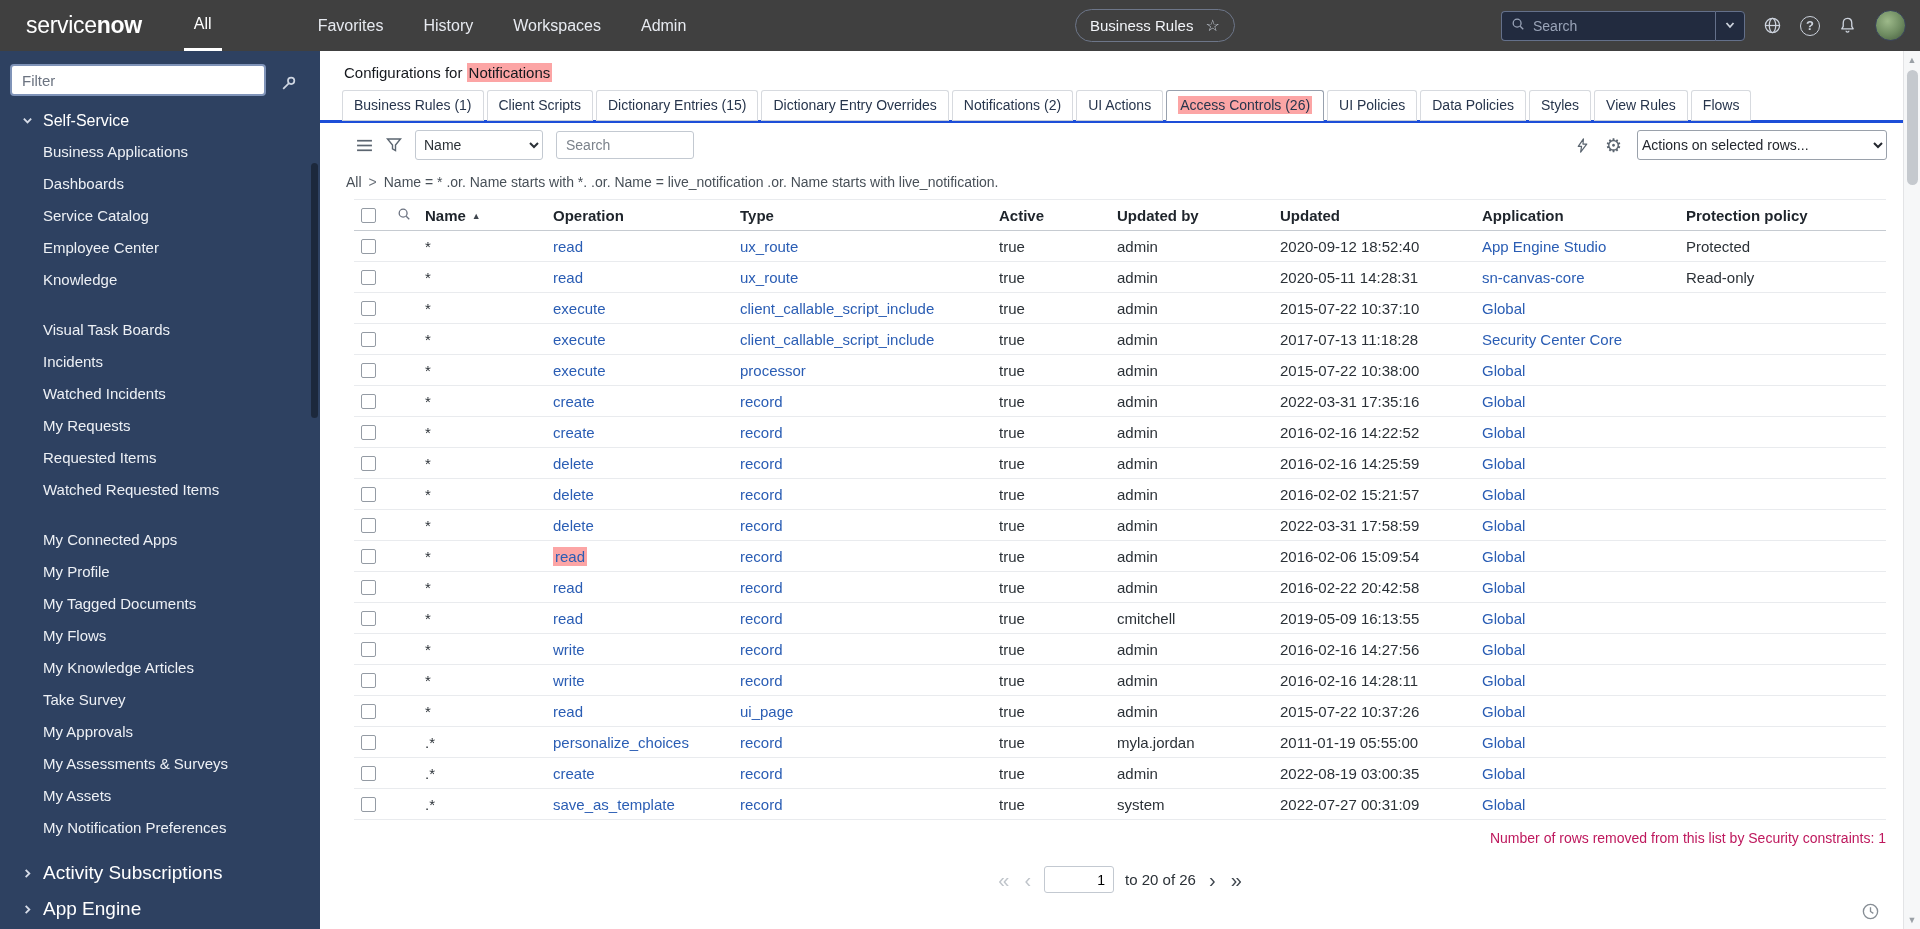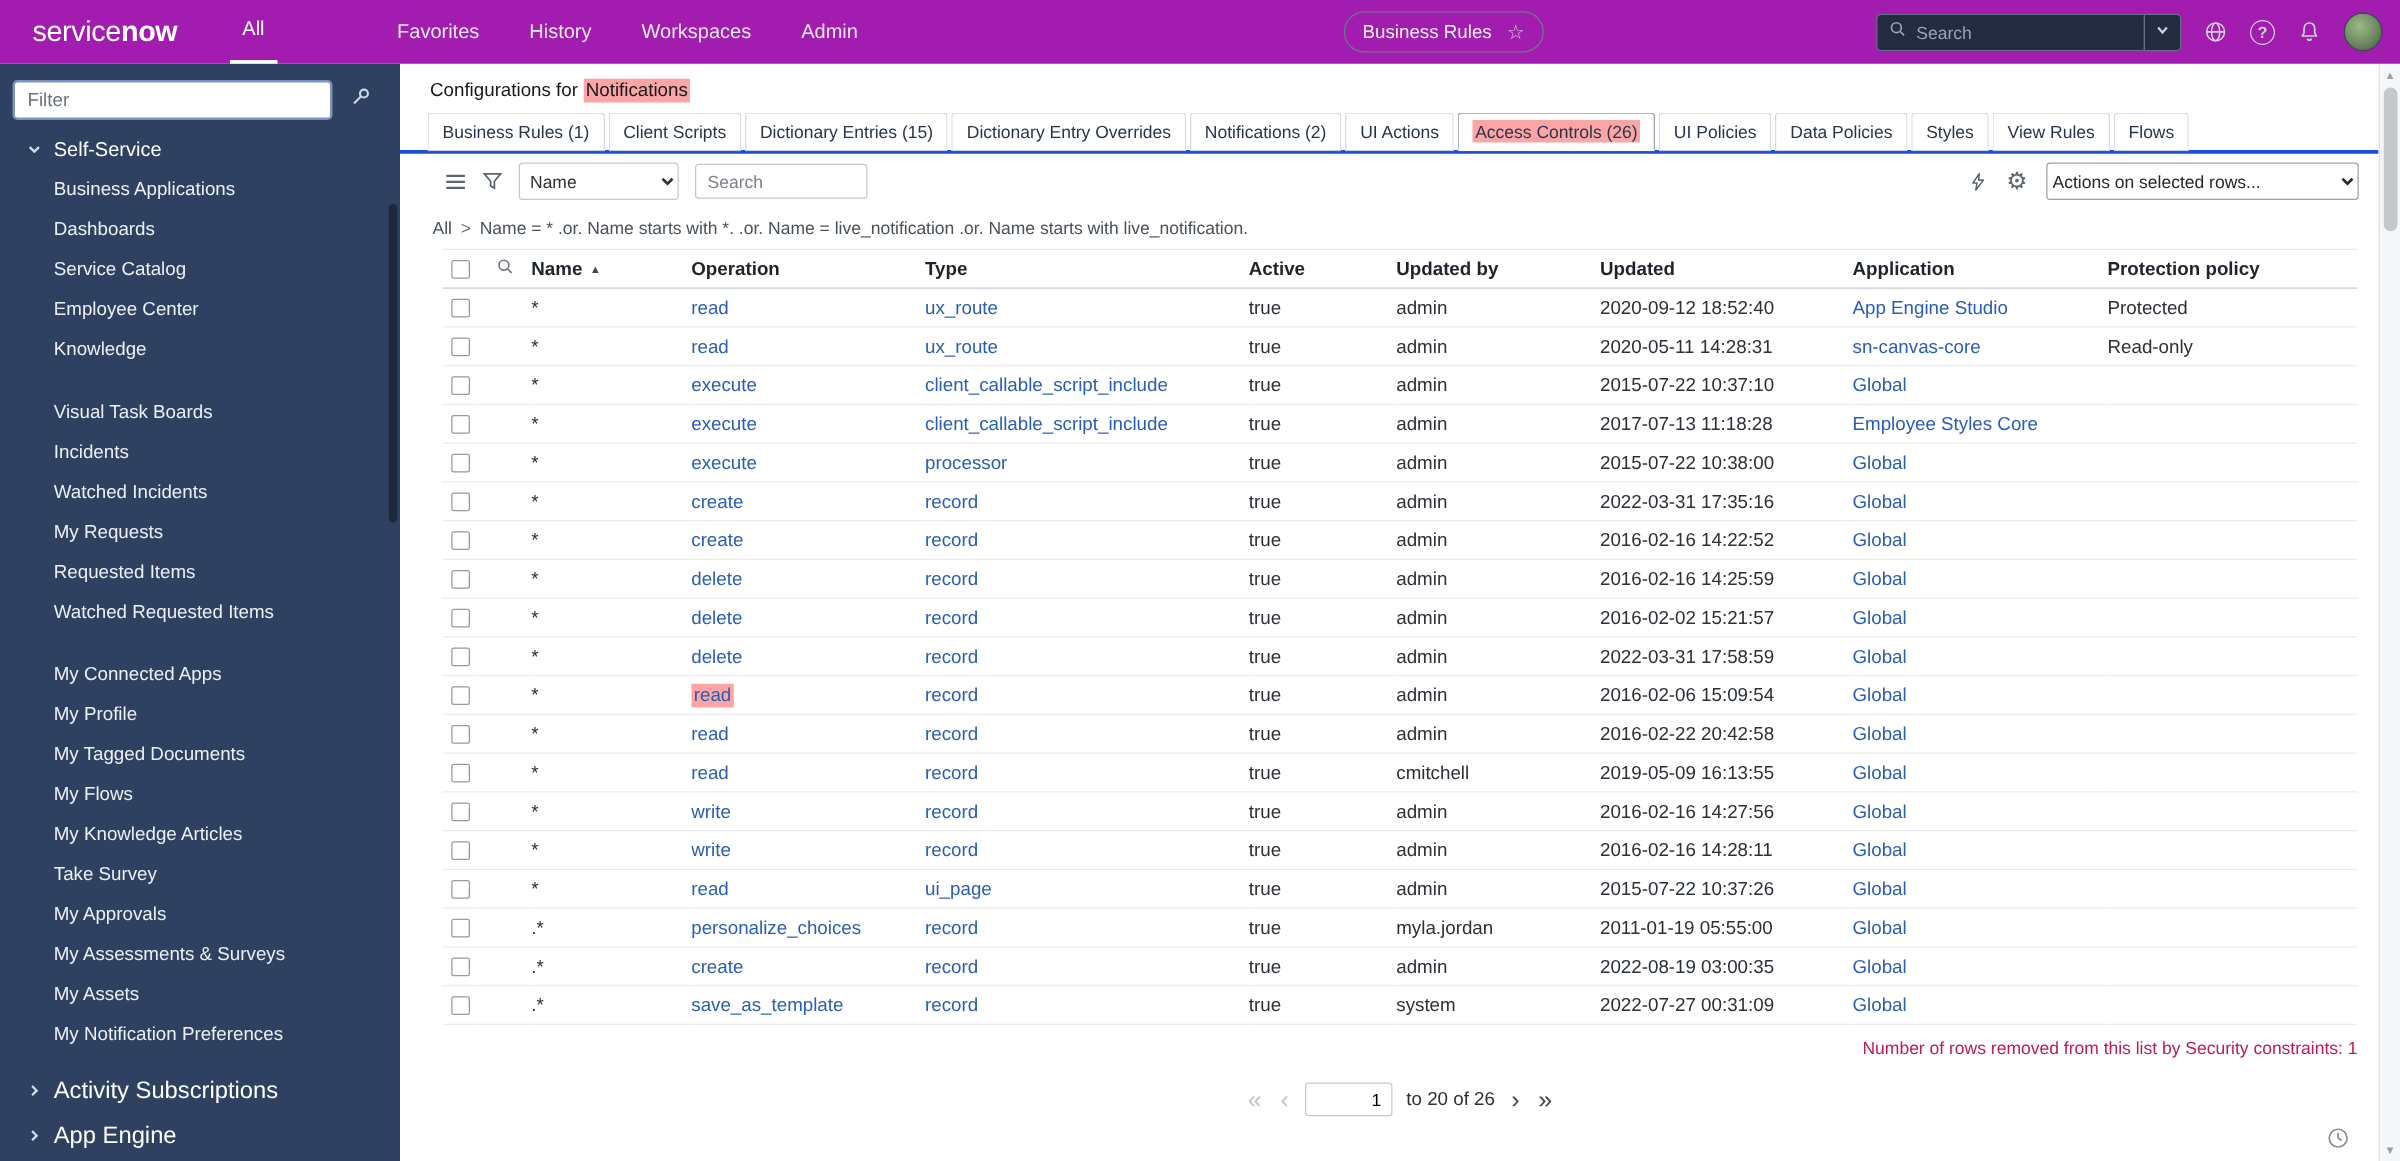--- a/index.html
+++ b/index.html
@@ -2,21 +2,21 @@
 <html><head>
 <meta charset="utf-8">
 <style>
   * { margin:0; padding:0; box-sizing:border-box; }
   html,body { width:1920px; height:929px; overflow:hidden; background:#fff;
               font-family:"Liberation Sans", sans-serif; }
   .app { position:relative; width:1920px; height:929px; }
 
   
   .topbar { position:absolute; top:0; left:0; width:1920px; height:51px;
-            background:#a21caf; display:flex; align-items:center; color:#fff; z-index:10; }
+            background:#404040; display:flex; align-items:center; color:#fff; z-index:10; }
   .logo { margin-left:26px; font-size:23px; letter-spacing:-0.3px; color:#fff; white-space:nowrap; cursor:pointer; }
   .logo .logo-service { font-weight:400; }
   .logo .logo-now { font-weight:700; }
   .nav-all { height:51px; display:flex; align-items:center; padding:0 10px; margin-left:42px;
              font-size:16px; color:#fff; border-bottom:3px solid #fff; cursor:pointer; }
   .topnav { display:flex; align-items:center; gap:40px; margin-left:96px; }
   .topnav-item { font-size:16px; color:#e7eaf0; cursor:pointer; white-space:nowrap; }
   .context-pill { position:absolute; left:1075px; top:9px; height:33px; border:1px solid #6d7689;
                   border-radius:17px; display:flex; align-items:center; gap:12px; padding:0 14px;
                   font-size:15px; color:#f2f4f8; cursor:pointer; white-space:nowrap; }
@@ -33,21 +33,21 @@
                 cursor:pointer; margin-left:-18px; }
   .hicon { display:flex; align-items:center; justify-content:center; cursor:pointer; }
   .qmark { width:20px; height:20px; border:1.5px solid #cdd3dd; border-radius:50%;
            color:#cdd3dd; font-size:13px; font-weight:700; }
   .avatar { width:31px; height:31px; border-radius:50%; cursor:pointer;
             background:radial-gradient(circle at 40% 35%, #9db98a 0%, #6d8a60 55%, #41563c 100%);
             border:1px solid #3c465c; }
 
   
   .sidebar { position:absolute; top:51px; left:0; width:320px; bottom:0; background:#2e4161; color:#fff; }
-  .filter-row { display:flex; align-items:center; padding:13px 12px 4px 10px; gap:14px; }
+  .filter-row { display:flex; align-items:flex-end; padding:13px 12px 4px 10px; gap:14px; }
   .filter-row input { width:256px; height:32px; border:2px solid #7f93b8; border-radius:4px;
                       padding:0 10px; font-size:15px; color:#1a1f26; outline:none;
                       font-family:"Liberation Sans", sans-serif; }
   .filter-row input::placeholder { color:#6b7380; }
   .section-header { display:flex; align-items:center; gap:10px; padding:12px 0 6px 22px;
                     font-size:16px; color:#fff; cursor:pointer; }
   .nav-item { padding-left:43px; height:32px; line-height:32px; font-size:15px; color:#edf0f5;
               cursor:pointer; white-space:nowrap; overflow:hidden; text-overflow:ellipsis; }
   .nav-group + .nav-group { margin-top:18px; }
   .sidebar-bottom { position:absolute; bottom:2px; left:0; right:0; }
@@ -371,21 +371,21 @@
             <td class="col-check">
               <div class="checkbox"></div>
             </td>
             <td class="col-search"></td>
             <td>*</td>
             <td><span class="link">execute</span></td>
             <td><span class="link">client_callable_script_include</span></td>
             <td>true</td>
             <td>admin</td>
             <td>2017-07-13 11:18:28</td>
-            <td><span class="link">Employee Styles Core</span></td>
+            <td><span class="link">Security Center Core</span></td>
             <td></td>
           </tr>
           <tr>
             <td class="col-check">
               <div class="checkbox"></div>
             </td>
             <td class="col-search"></td>
             <td>*</td>
             <td><span class="link">execute</span></td>
             <td><span class="link">processor</span></td>

